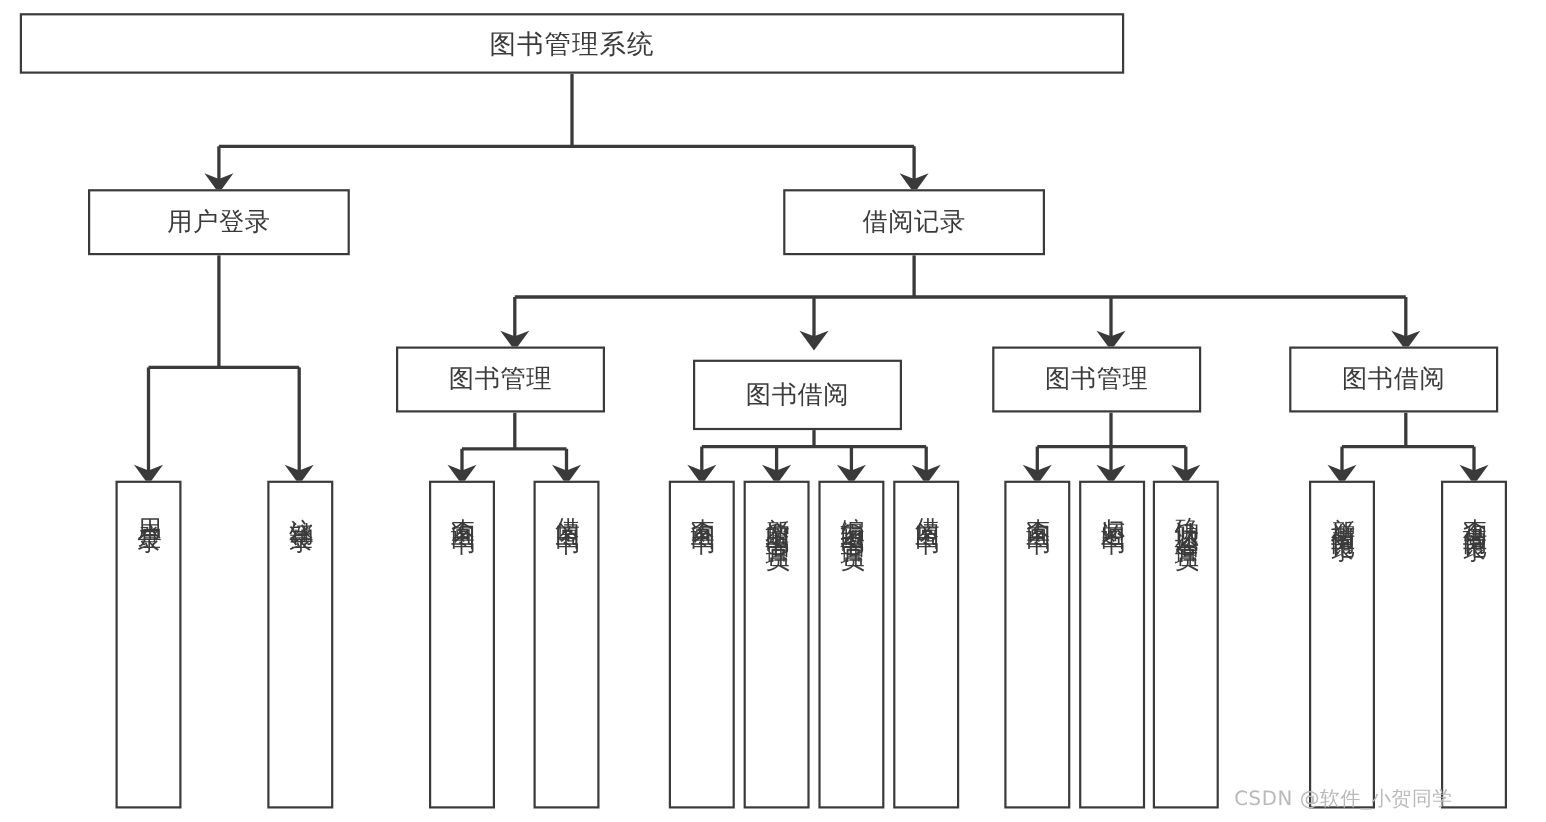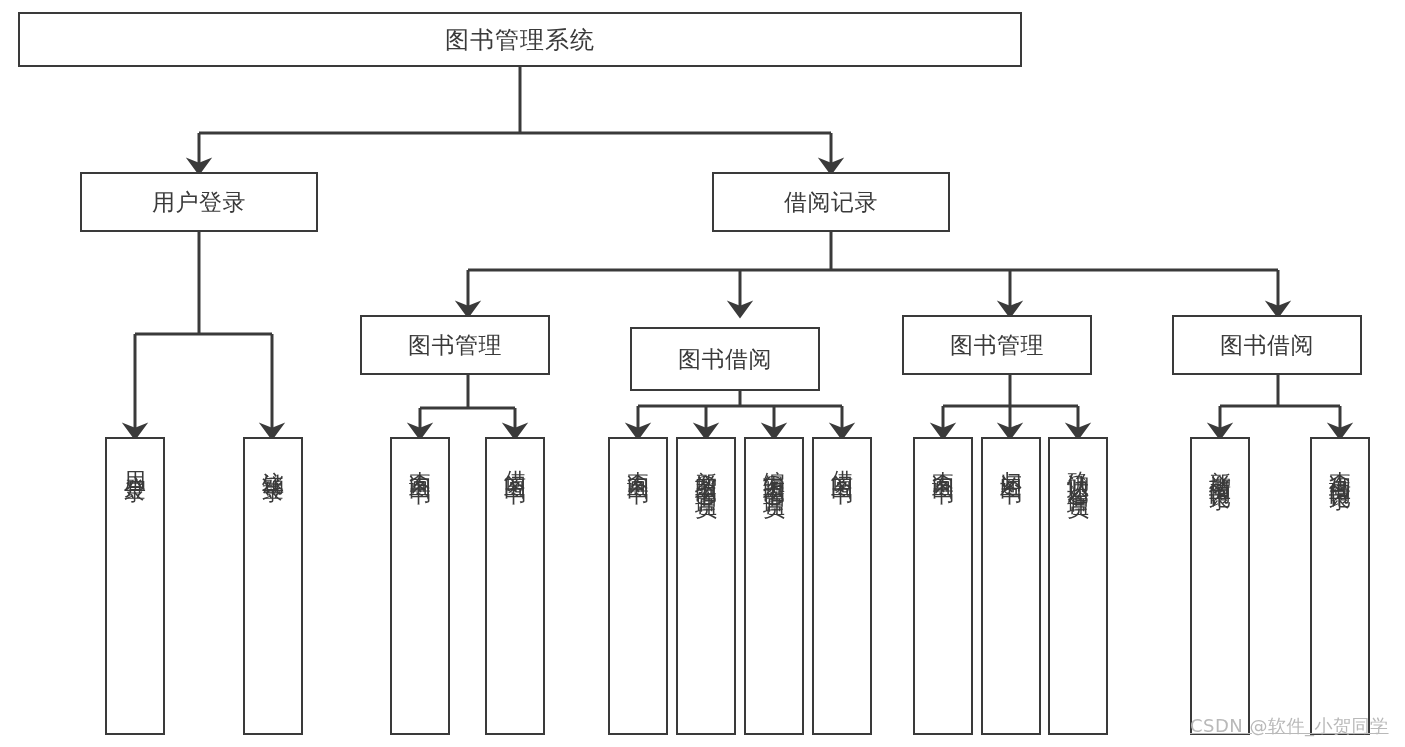--- a/index.html
+++ b/index.html
@@ -182,15 +182,15 @@
   <div class="node v" style="left:1048px; top:437px; width:60px; height:298px;">
     <span class="label">确认归还（管理员）</span>
   </div>
   <div class="node v" style="left:1190px; top:437px; width:60px; height:298px;">
     <span class="label">新增借阅记录</span>
   </div>
   <div class="node v" style="left:1310px; top:437px; width:60px; height:298px;">
     <span class="label">查询借阅记录</span>
   </div>
 
-  <div class="watermark" style="left:1190px; top:714px;text-decoration:underline;">CSDN @软件_小贺同学</div>
+  <div class="watermark" style="left:1122px; top:714px;">CSDN @软件_小贺同学</div>
 
 </div>
 
 </body></html>

